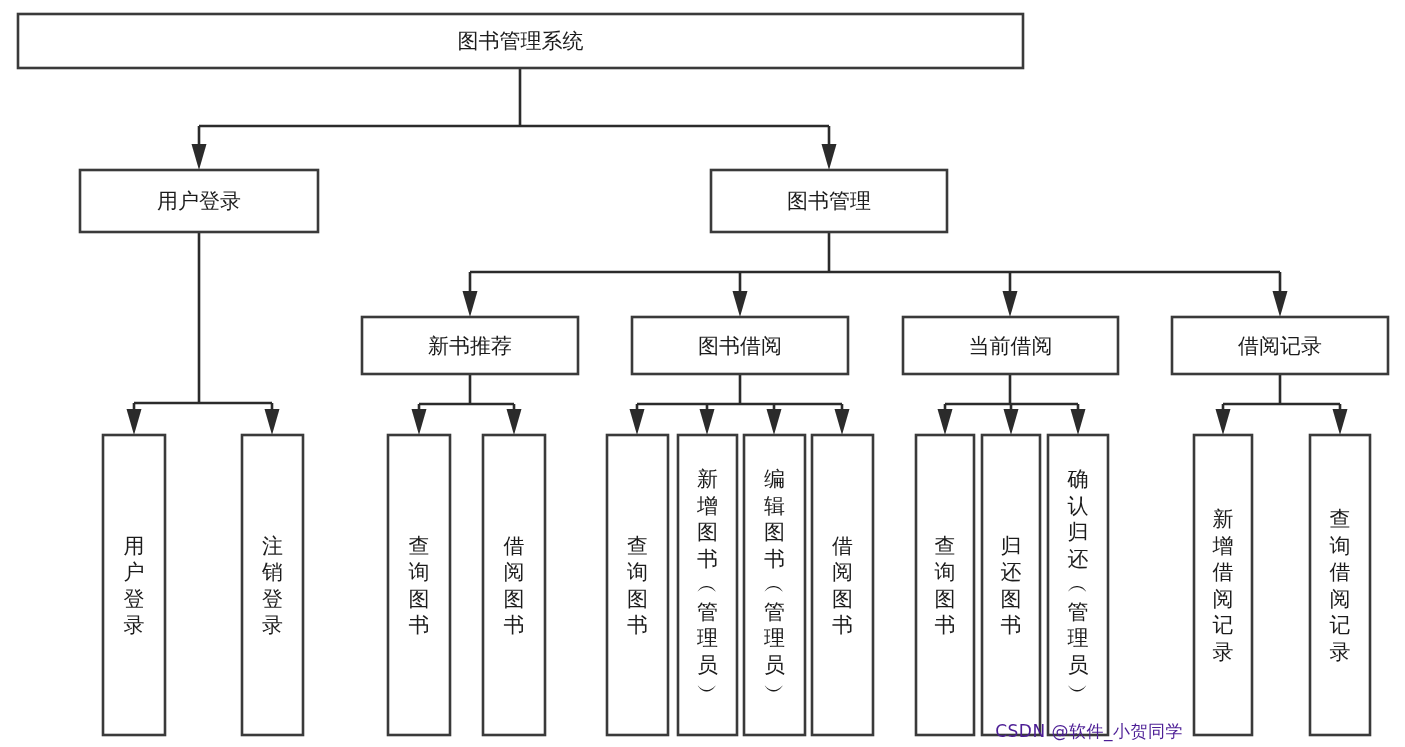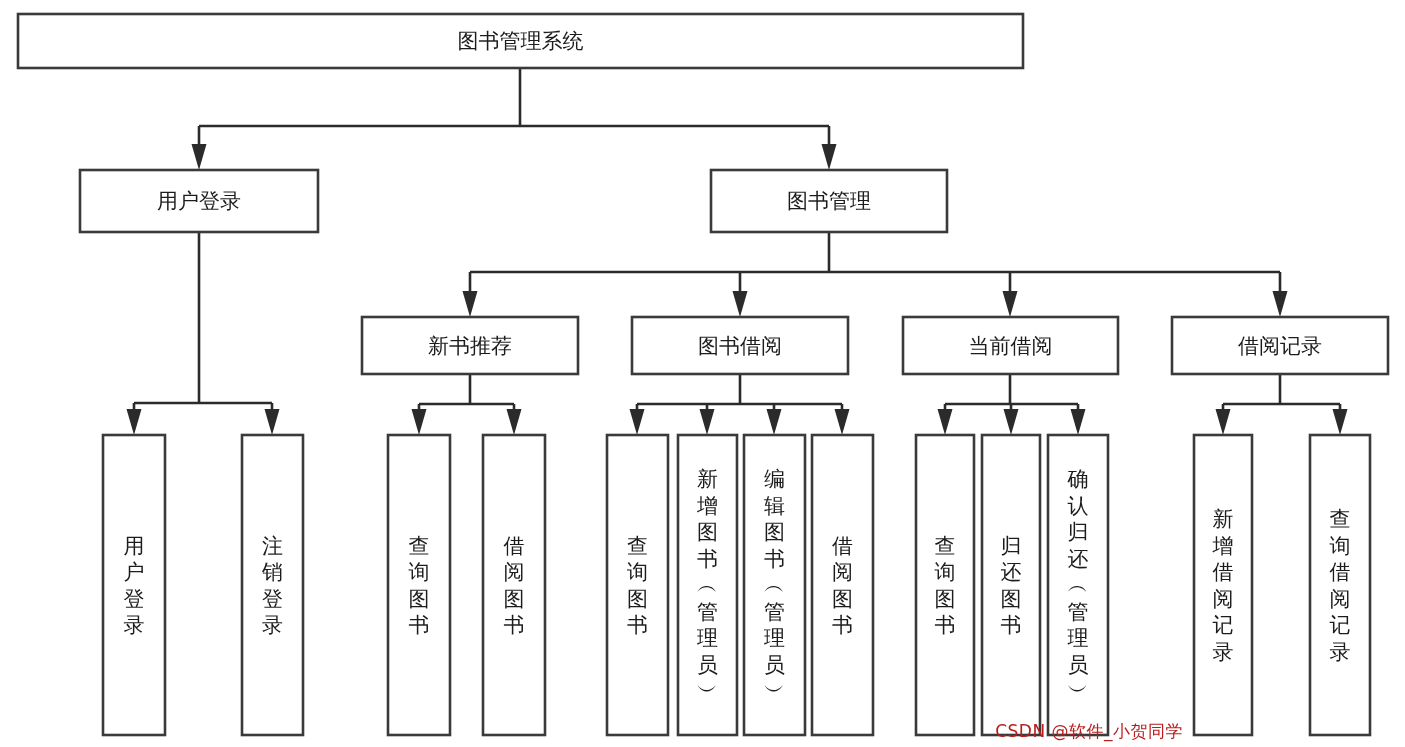--- a/index.html
+++ b/index.html
@@ -53,21 +53,21 @@
     font-size: 21px;
     fill: #1c1c1c;
     text-anchor: middle;
     font-family: "DejaVu Sans", "Liberation Sans", sans-serif;
   }
   .watermark {
     position: absolute;
     right: 8px;
     bottom: 4px;
     font-size: 17px;
-    color: #b91c1c;
+    color: #4c1d95;
     letter-spacing: 0.5px;
     white-space: nowrap;
     font-family: "DejaVu Sans", "Liberation Sans", sans-serif;
     pointer-events: none;
   }
 </style>
 </head>
 <body>
 
 <div id="diagram-root">

